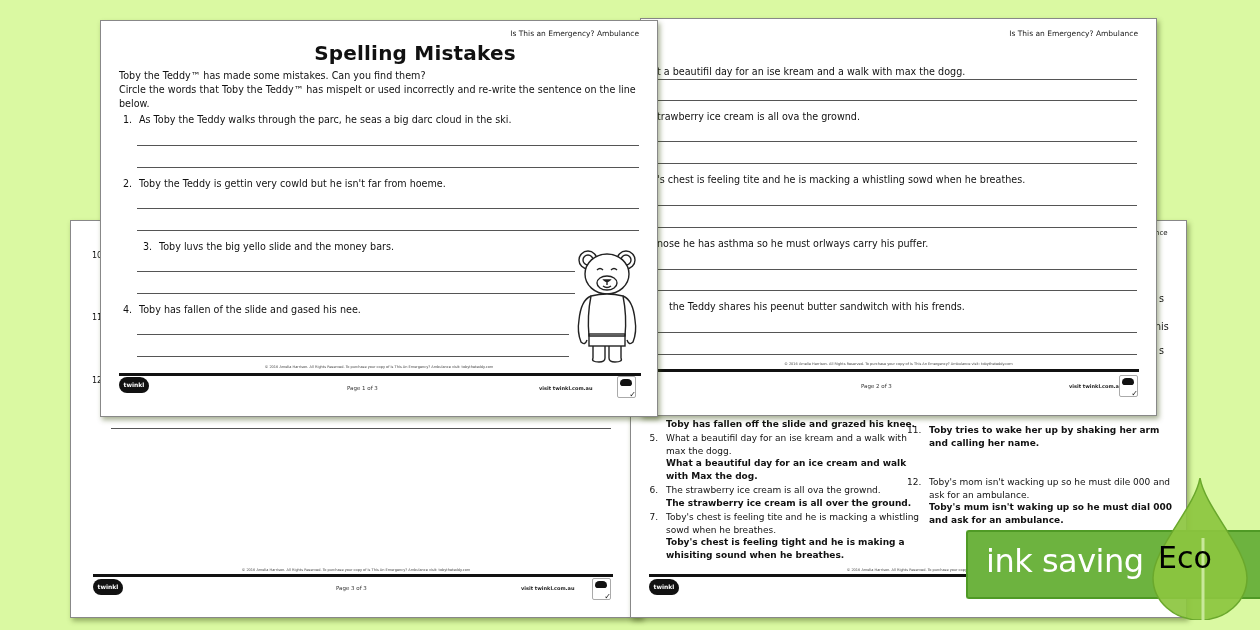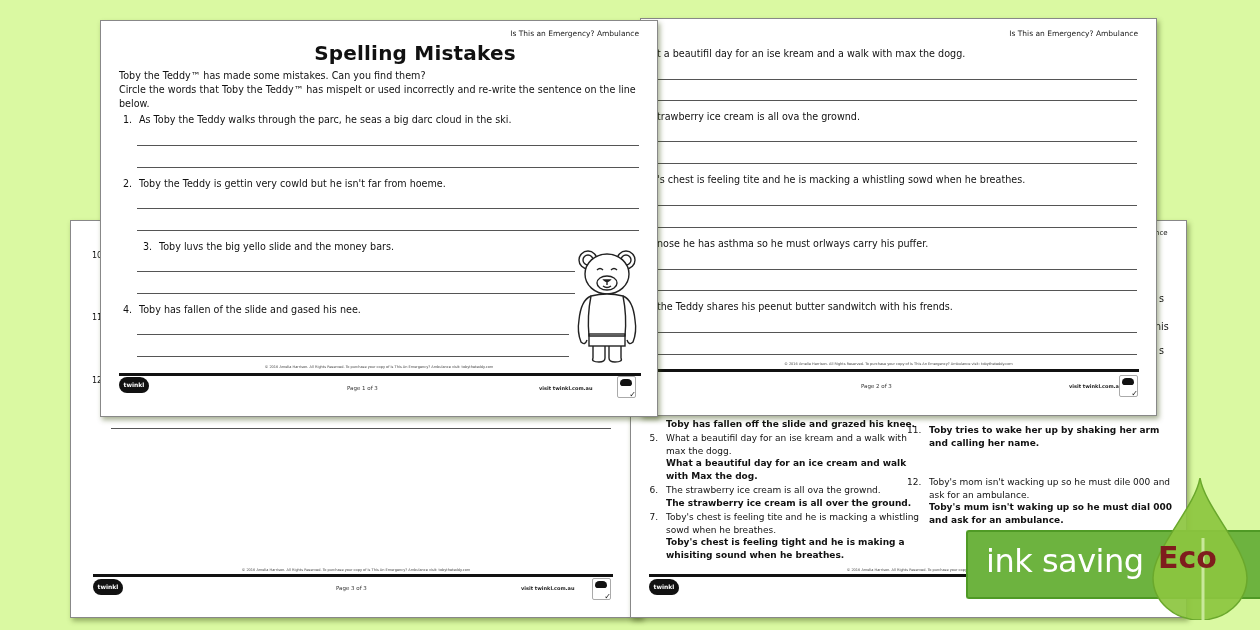--- a/index.html
+++ b/index.html
@@ -42,21 +42,21 @@
   .ans .n { position: absolute; left: 0; width: 14px; text-align: right; }
   .ans .t { margin-left: 22px; display: block; }
   .ans .c { margin-left: 22px; display: block; font-weight: bold; }
   .edge-num { position: absolute; font-size: 8px; }
   .eco {
     position: absolute; left: 966px; top: 530px; width: 294px; height: 65px;
     background: #6db33f; border: 2px solid #4f9a25; border-right: none; border-radius: 3px 0 0 3px;
   }
   .eco-text { position: absolute; left: 18px; top: 10px; font-size: 32px; color: #fff; font-family: "DejaVu Sans", sans-serif; letter-spacing: -0.5px; }
   .eco-drop { position: absolute; left: 1145px; top: 478px; width: 110px; height: 142px; }
-  .eco-label { position: absolute; left: 1158px; top: 540px; font-size: 30px; font-weight: bold; color: #7f1d1d; }
+  .eco-label { position: absolute; left: 1158px; top: 540px; font-size: 30px; font-weight: normal; color: #000000; }
 </style>
 </head>
 <body>
 
 <div class="page" style="left:70px; top:220px; width:570px; height:396px;">
   <span class="edge-num" style="left:21px; top:30px;">10</span>
   <span class="edge-num" style="left:21px; top:92px;">11</span>
   <span class="edge-num" style="left:21px; top:155px;">12</span>
   <div class="line" style="left:40px; top:207px; width:500px;"></div>
   <div class="copyright" style="left:0; width:570px; top:347px;">© 2016 Amelia Harrison. All Rights Reserved. To purchase your copy of Is This An Emergency? Ambulance visit: tobytheteddy.com</div>
@@ -99,33 +99,33 @@
   <span class="q" style="left:528px; top:72px;">s</span>
   <span class="q" style="left:524px; top:100px;">his</span>
   <span class="q" style="left:528px; top:124px;">s</span>
   <div class="copyright" style="left:170px; top:347px; width:320px;">© 2016 Amelia Harrison. All Rights Reserved. To purchase your copy of Is This An Emergency? Ambulance visit: tobytheteddy.com</div>
   <div class="footer-rule" style="left:18px; top:353px; width:520px;"></div>
   <div class="twinkl-logo" style="left:18px; top:358px;">twinkl</div>
 </div>
 
 <div class="page" style="left:640px; top:18px; width:515px; height:396px;">
   <span class="subject" style="right:18px; top:10px;">Is This an Emergency? Ambulance</span>
-  <span class="q" style="left:16px; top:29px;">t a beautifil day for an ise kream and a walk with max the dogg.</span>
+  <span class="q" style="left:16px; top:47px;">t a beautifil day for an ise kream and a walk with max the dogg.</span>
   <div class="line" style="left:16px; top:60px; width:480px;"></div>
   <div class="line" style="left:16px; top:81px; width:480px;"></div>
   <span class="q" style="left:16px; top:92px;">trawberry ice cream is all ova the grownd.</span>
   <div class="line" style="left:16px; top:122px; width:480px;"></div>
   <div class="line" style="left:16px; top:144px; width:480px;"></div>
   <span class="q" style="left:16px; top:155px;">'s chest is feeling tite and he is macking a whistling sowd when he breathes.</span>
   <div class="line" style="left:16px; top:186px; width:480px;"></div>
   <div class="line" style="left:16px; top:208px; width:480px;"></div>
   <span class="q" style="left:16px; top:219px;text-align:right;">nose he has asthma so he must orlways carry his puffer.</span>
   <div class="line" style="left:16px; top:250px; width:480px;"></div>
   <div class="line" style="left:16px; top:271px; width:480px;"></div>
-  <span class="q" style="left:16px; top:282px;">the Teddy shares his peenut butter sandwitch with his frends.</span>
+  <span class="q" style="left:16px; top:282px;padding-left:12px;">the Teddy shares his peenut butter sandwitch with his frends.</span>
   <div class="line" style="left:16px; top:313px; width:480px;"></div>
   <div class="line" style="left:16px; top:335px; width:480px;"></div>
   <div class="copyright" style="left:0; width:515px; top:343px;">© 2016 Amelia Harrison. All Rights Reserved. To purchase your copy of Is This An Emergency? Ambulance visit: tobytheteddy.com</div>
   <div class="footer-rule" style="left:16px; top:350px; width:482px;"></div>
   <span class="pageno" style="left:220px; top:364px;">Page 2 of 3</span>
   <span class="visit" style="left:428px; top:364px;">visit twinkl.com.au</span>
   <div class="badge" style="left:478px; top:356px;"></div>
 </div>
 
 <div class="page" style="left:100px; top:20px; width:556px; height:395px;">

